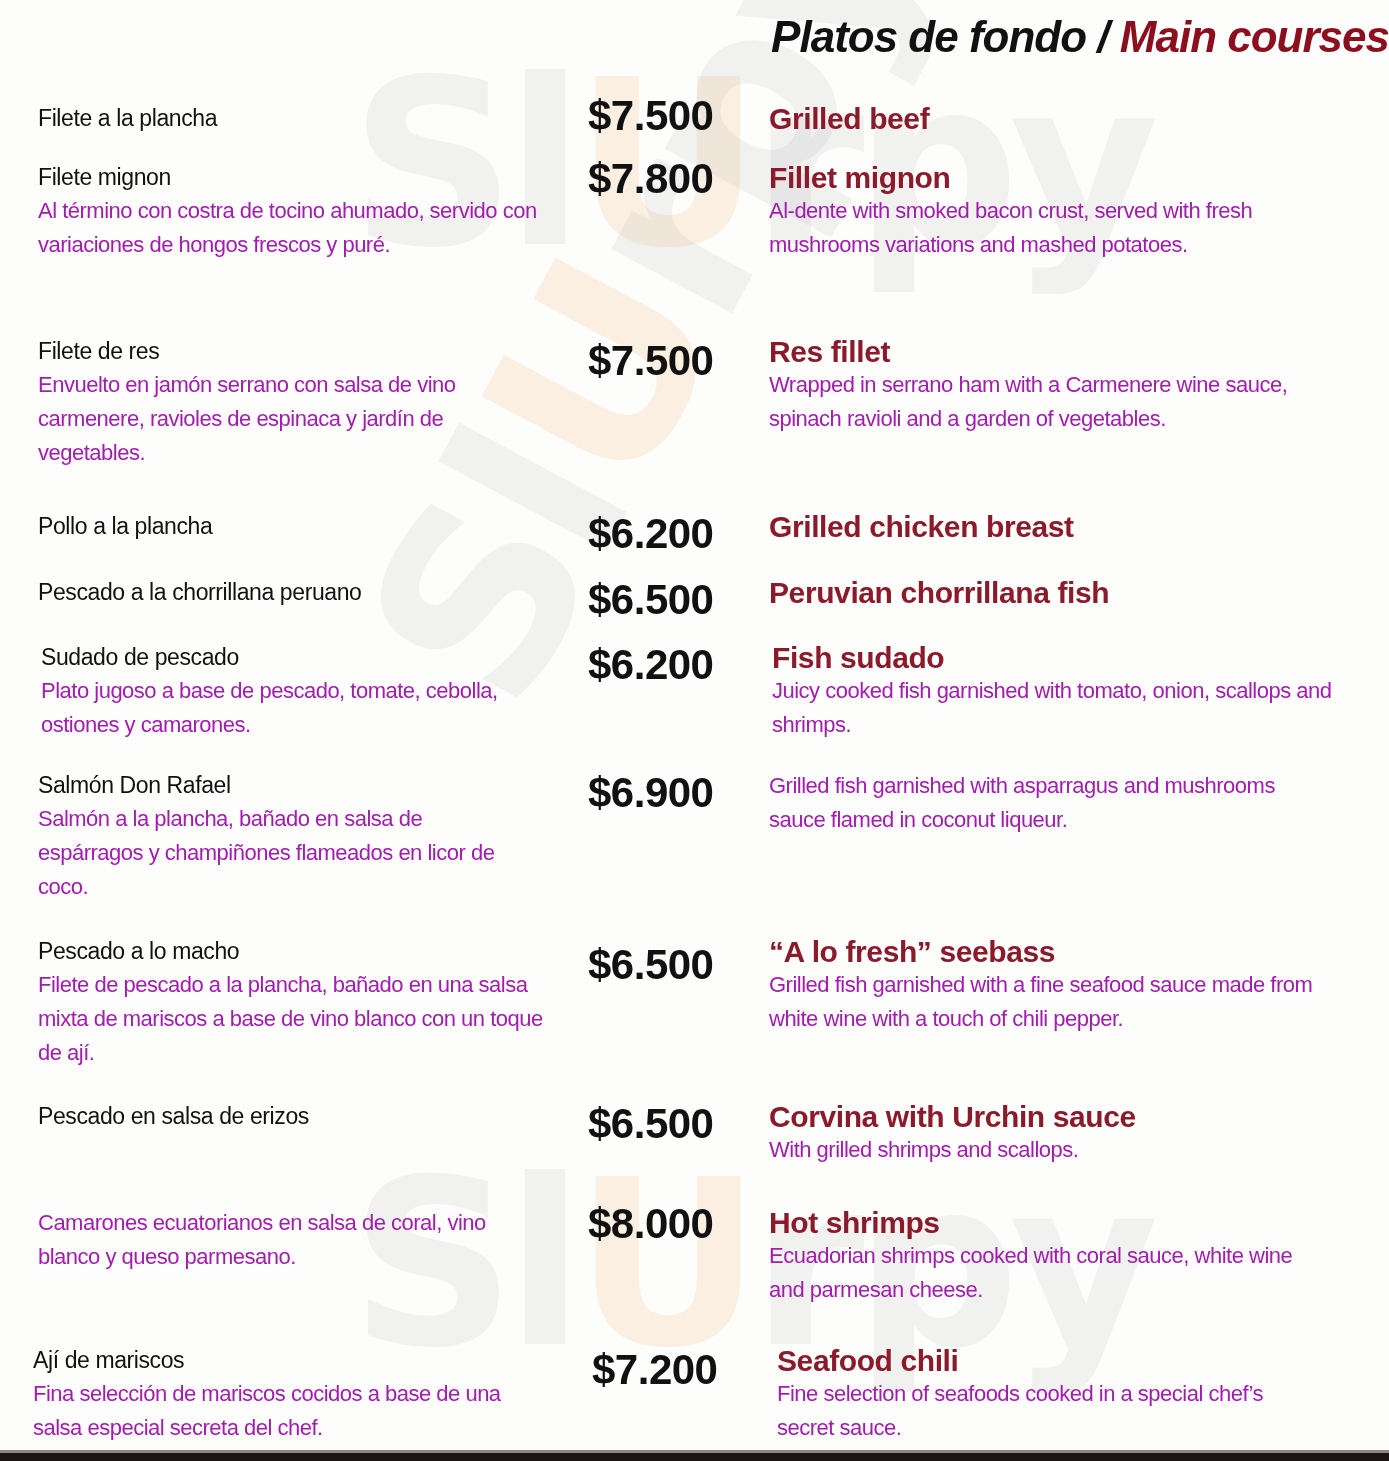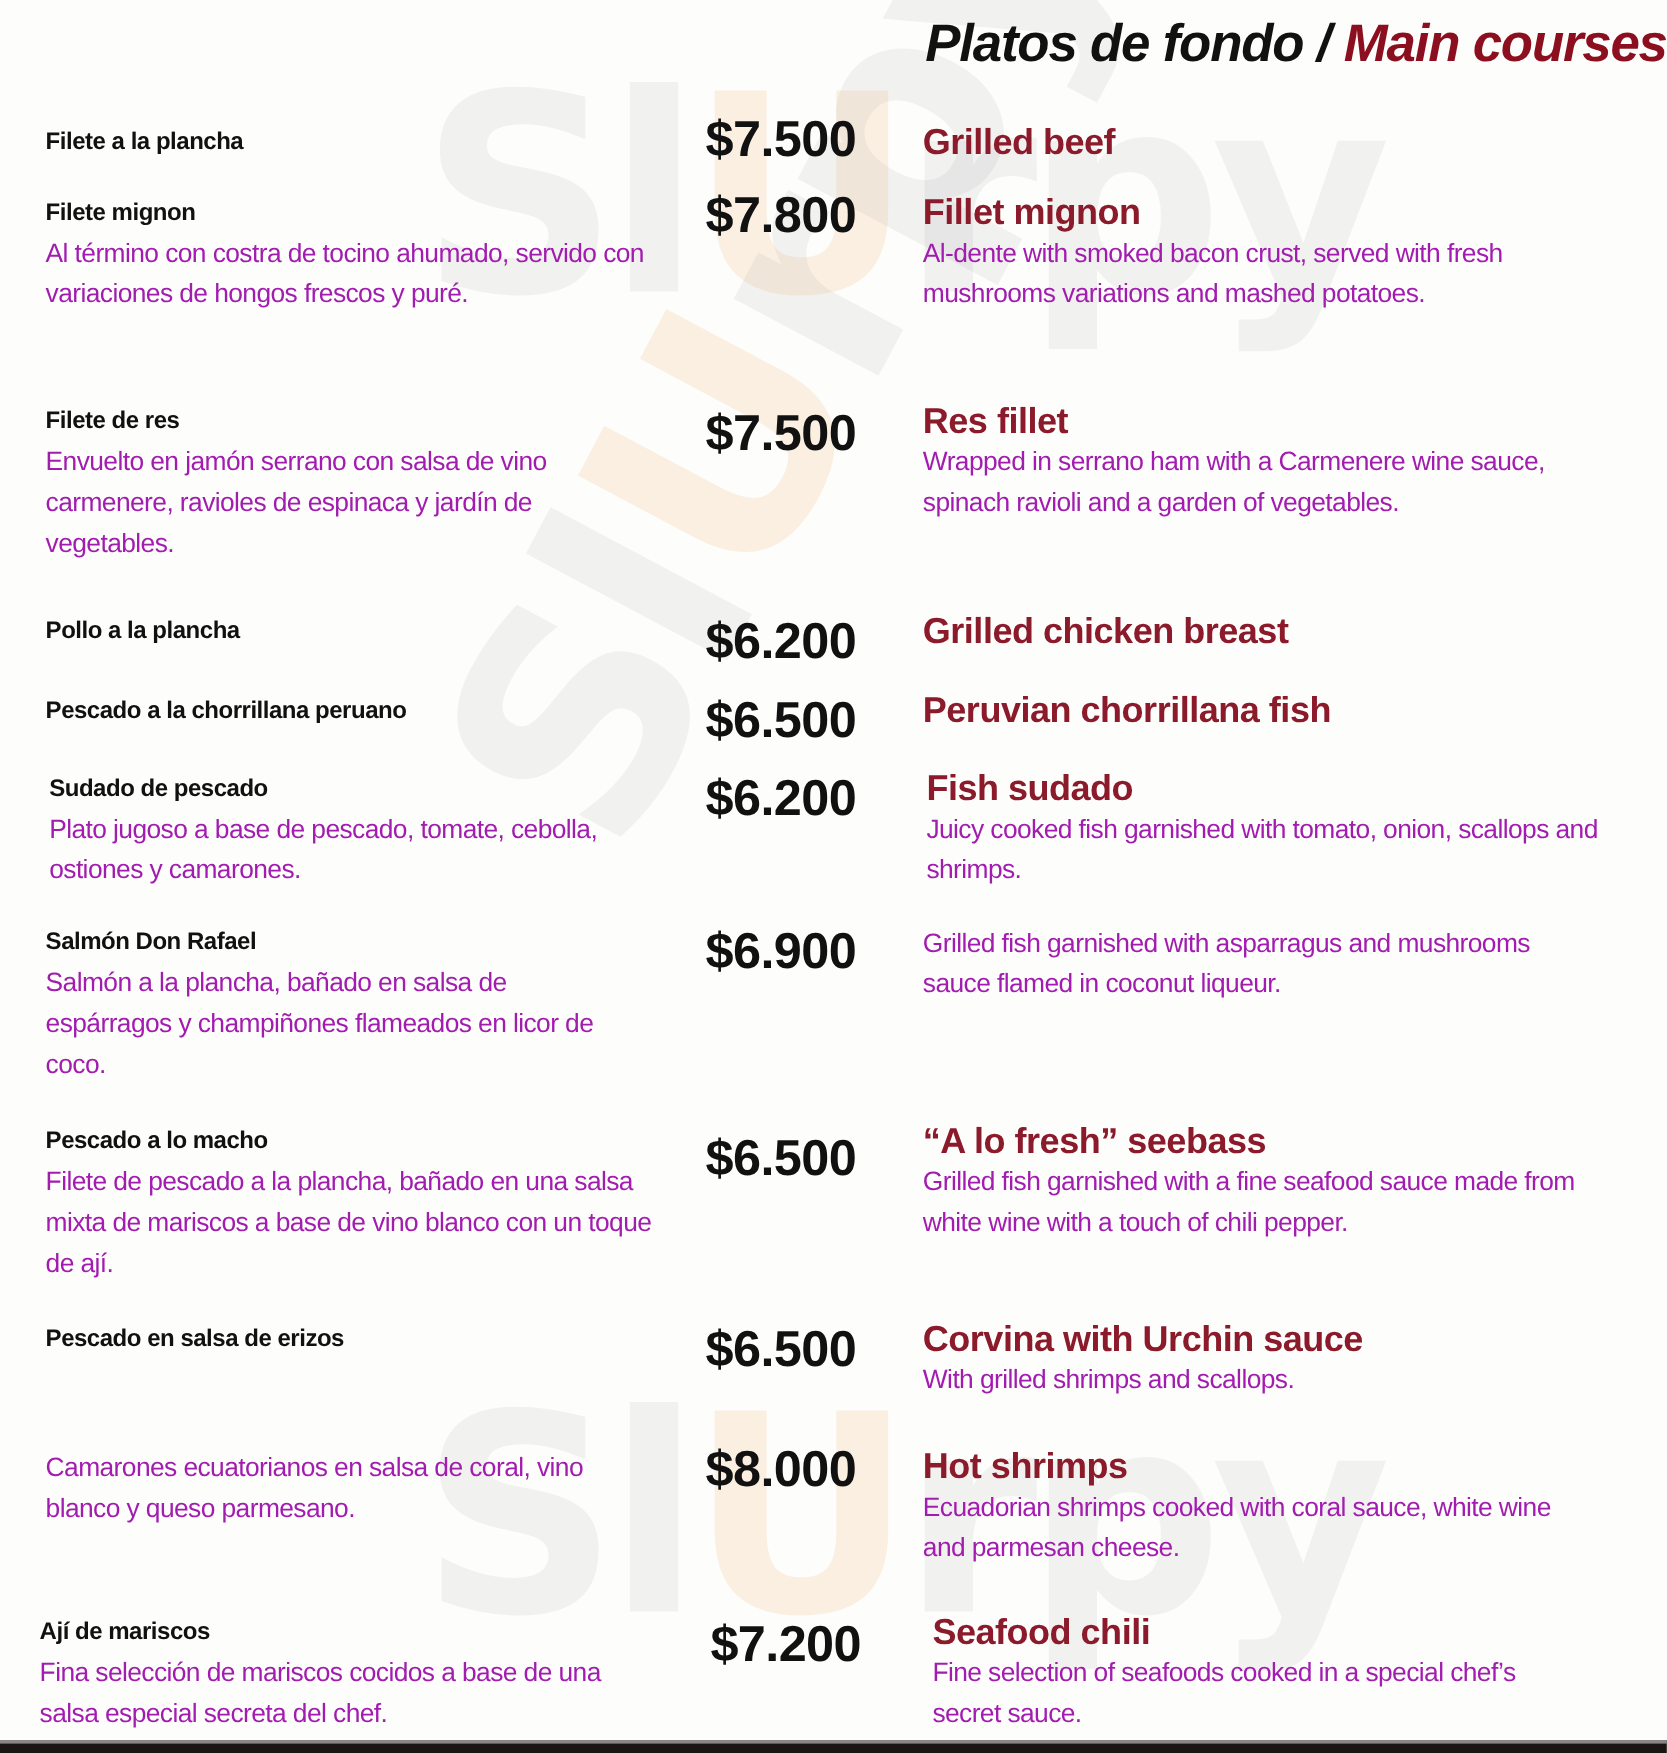--- a/index.html
+++ b/index.html
@@ -21,21 +21,21 @@
       position: absolute; top: 12px; left: 0; width: 1389px; text-align: right;
       font-size: 44px; font-weight: bold; font-style: italic; letter-spacing: -1px;
     }
     .title .es { color: #111; }
     .title .en { color: #8b0f1e; }
 
     .item { position: absolute; left: 0; width: 1389px; }
     .col-es { position: absolute; left: 38px; width: 520px; }
     .col-price { position: absolute; left: 588px; width: 120px; font-size: 42px; font-weight: bold; color: #111; letter-spacing: -0.5px; }
     .col-en { position: absolute; left: 769px; width: 600px; }
-    .name-es { font-size: 20px; font-weight: bold; color: #111; line-height: 33px; letter-spacing: -0.4px; }
+    .name-es { font-size: 23px; font-weight: normal; color: #111; line-height: 33px; letter-spacing: -0.4px; }
     .name-en { font-size: 30px; font-weight: bold; color: #8b1a2b; line-height: 33px; letter-spacing: -0.4px; }
     .desc { font-size: 22px; line-height: 34px; color: #a21caf; letter-spacing: -0.5px; }
 
     .bottom-rule { position: absolute; left: 0; bottom: 0; width: 1389px; height: 8px; background: #1a1412; border-top: 3px solid #8a8582; }
   </style>
 </head>
 <body>
 
 <div class="watermark wm1"><span class="wm-sl">Sl</span><span class="wm-u">U</span><span class="wm-rpy">rpy</span></div>
 <div class="watermark wm2"><span class="wm-sl">Sl</span><span class="wm-u">U</span><span class="wm-rpy">rpy</span></div>

